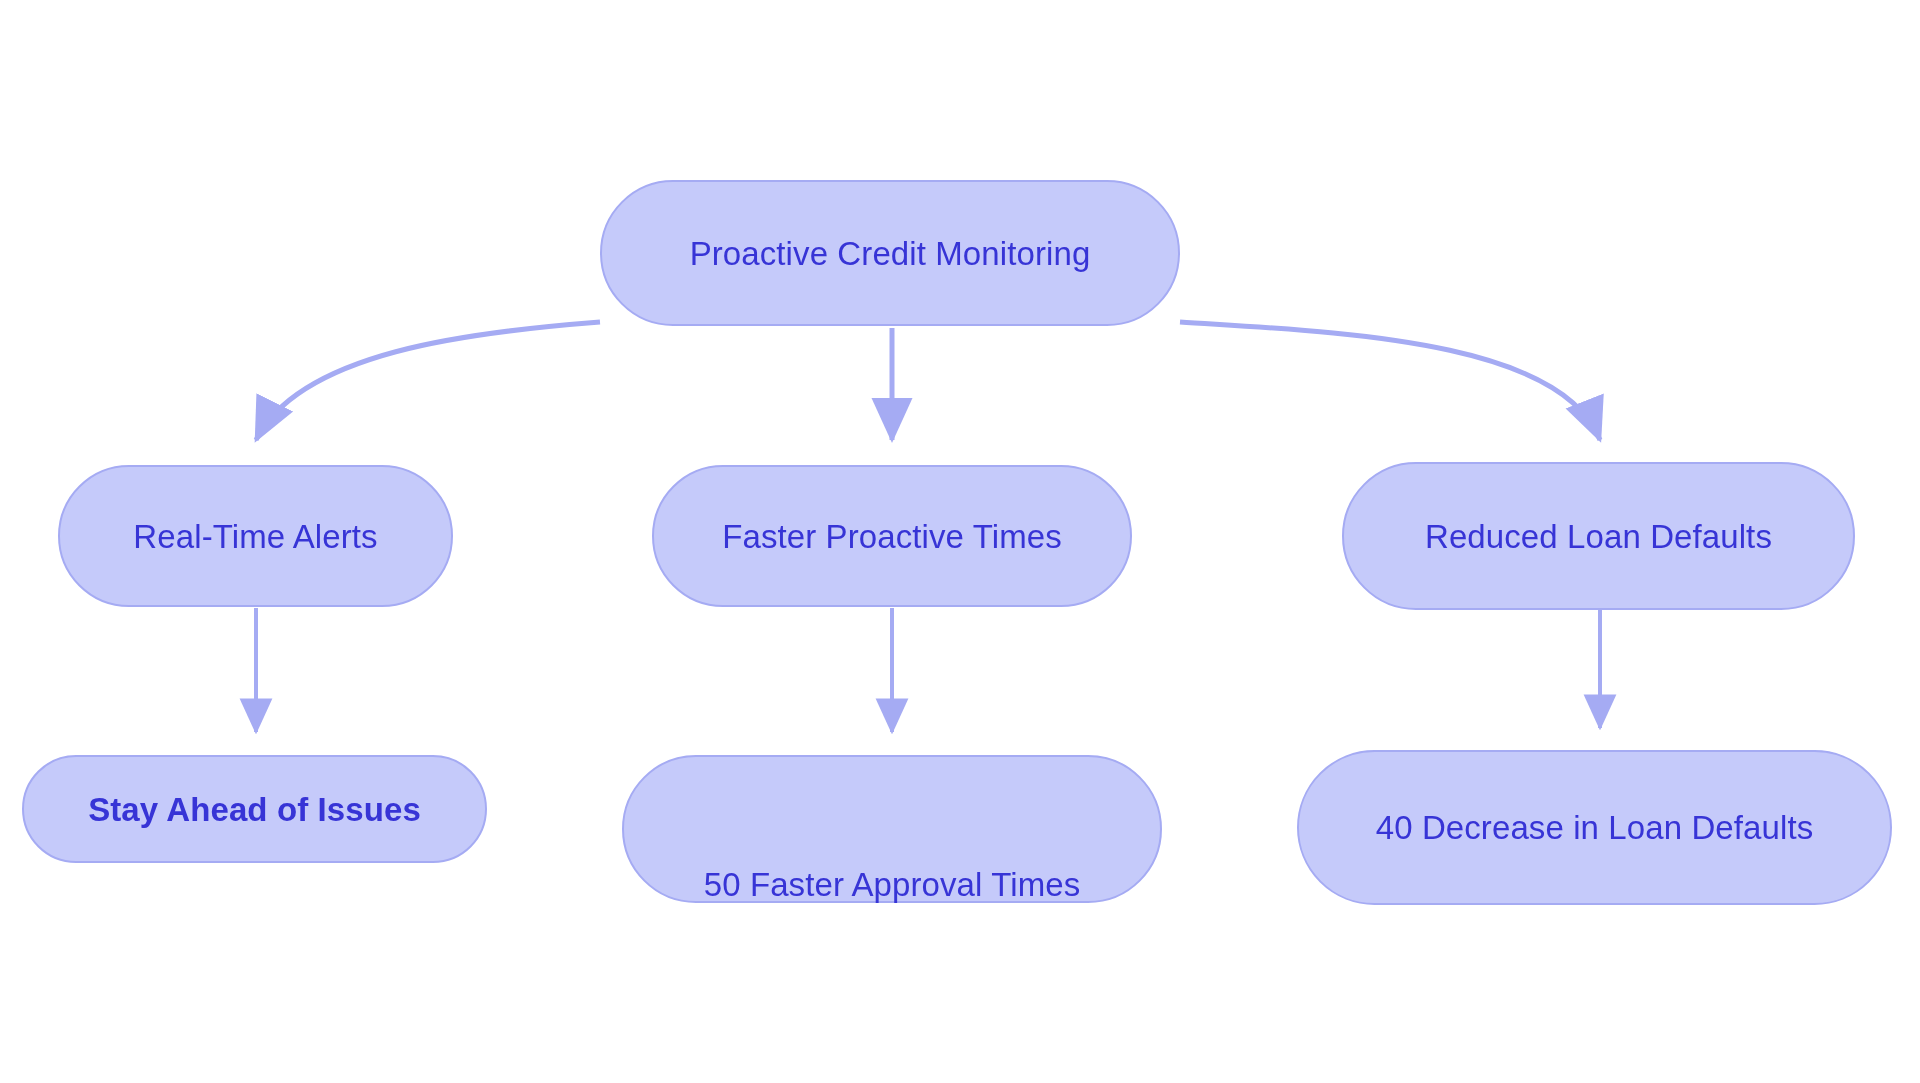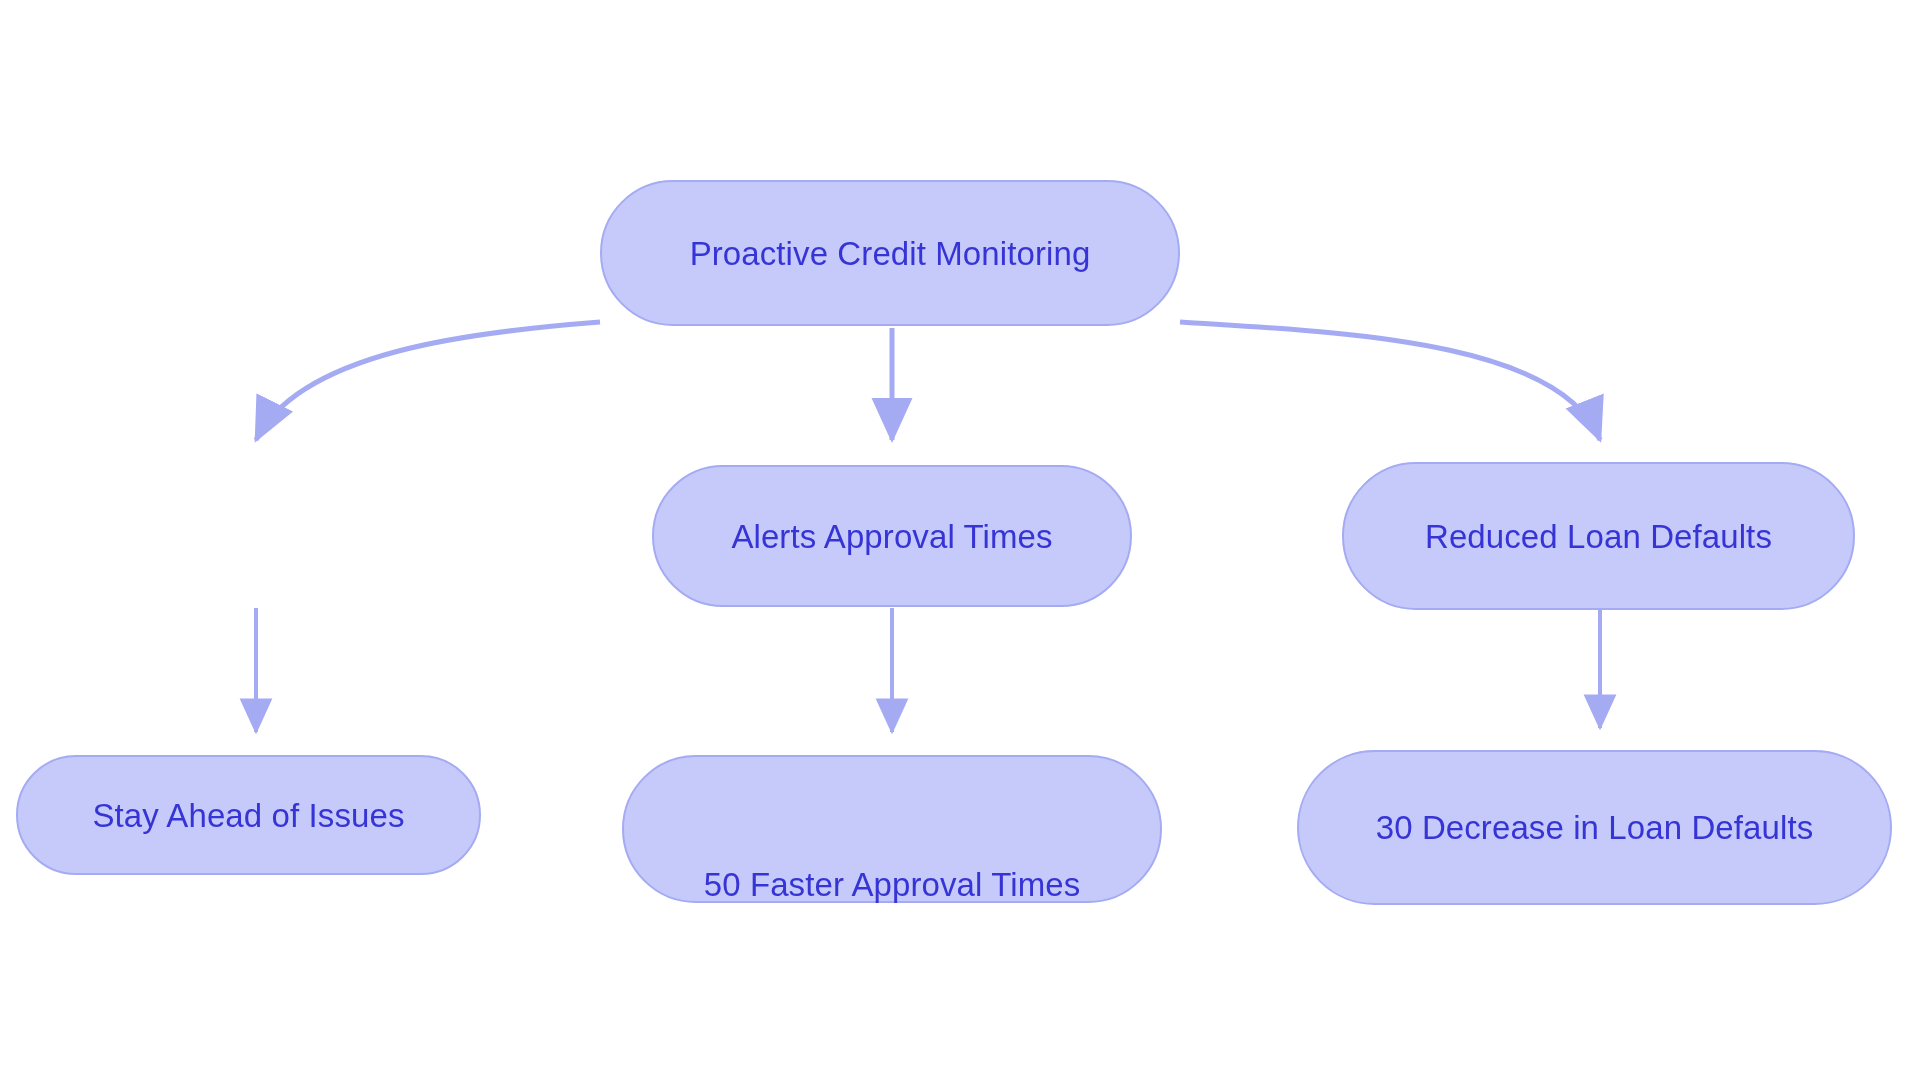--- a/index.html
+++ b/index.html
@@ -72,24 +72,25 @@
   }
   #node-reduced-defaults {
     left: 1342px;
     top: 462px;
     width: 513px;
     height: 148px;
     justify-content: center;
   }
   
   #node-stay-ahead {
-    left: 16px;
+    left: 22px;
     top: 755px;
     width: 465px;
-    height: 120px;
+    height: 108px;
+    font-weight: bold;
   }
   #node-50-faster {
     left: 622px;
     top: 755px;
     width: 540px;
     height: 148px;
     align-items: flex-end;
   }
   #node-20-decrease {
     left: 1297px;
@@ -120,34 +121,37 @@
 
     <path d="M 892 608 L 892 732" fill="none" stroke="#a5abf3" stroke-width="4" marker-end="url(#arrowhead)"></path>
 
     <path d="M 1600 610 L 1600 728" fill="none" stroke="#a5abf3" stroke-width="4" marker-end="url(#arrowhead)"></path>
   </svg>
 
   <div class="node" id="node-root">
     <span class="node-label">Proactive Credit Monitoring</span>
   </div>
 
+  <div class="node" id="node-realtime-alerts">
+    <span class="node-label">Real-Time Alerts</span>
+  </div>
 
   <div class="node" id="node-faster-approval">
-    <span class="node-label">Alerts Approval Times</span>
+    <span class="node-label">Faster Proactive Times</span>
   </div>
 
   <div class="node" id="node-reduced-defaults">
     <span class="node-label">Reduced Loan Defaults</span>
   </div>
 
   <div class="node" id="node-stay-ahead">
     <span class="node-label">Stay Ahead of Issues</span>
   </div>
 
   <div class="node" id="node-50-faster">
     <span class="node-label">50 Faster Approval Times</span>
   </div>
 
   <div class="node" id="node-20-decrease">
-    <span class="node-label">30 Decrease in Loan Defaults</span>
+    <span class="node-label">40 Decrease in Loan Defaults</span>
   </div>
 
 </div>
 
 </body></html>

